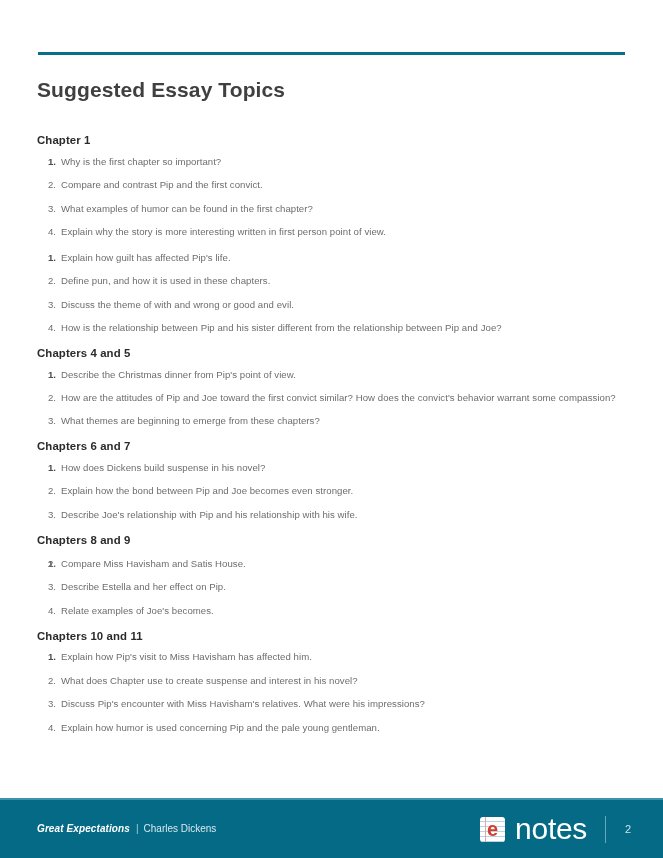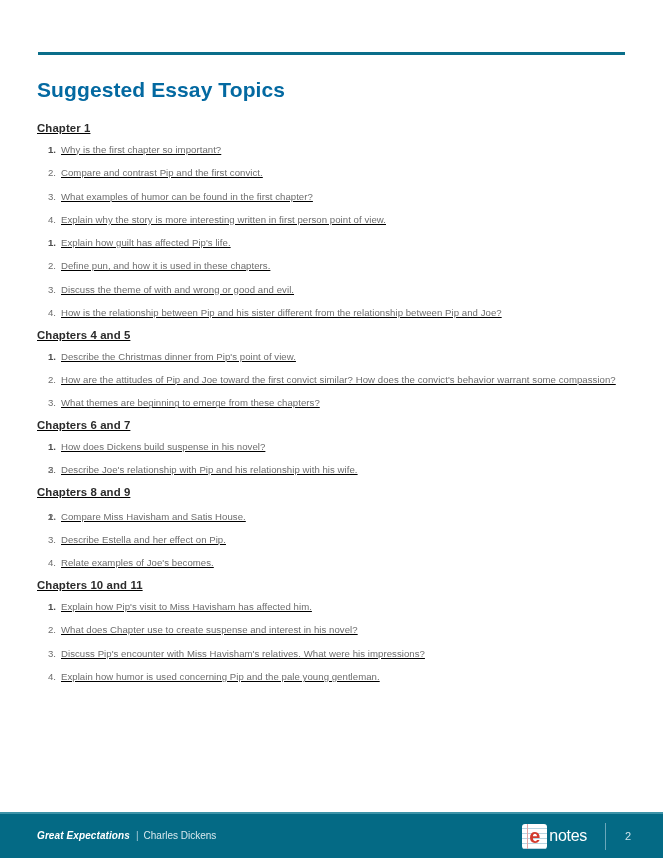--- a/index.html
+++ b/index.html
@@ -34,37 +34,36 @@
     background: #0a6e8a;
   }
 
   
   .page-title {
     position: absolute;
     left: 37px;
     top: 79px;
     font-size: 21px;
     font-weight: bold;
-    color: #0369a1;
+    color: #404040;
     letter-spacing: 0.1px;
     line-height: 1;
     margin: 0;
   }
 
   
   .content {
     position: absolute;
     left: 37px;
     top: 122px;
     width: 596px;
   }
 
   .chapter-block {
-    margin: 0 0 9px 0;
-    text-decoration: underline;
+    margin: 12px 0 9px 0;
   }
 
   .chapter-heading {
     font-size: 11.4px;
     font-weight: bold;
     color: #2b2b2b;
     letter-spacing: 0.1px;
     margin: 0 0 7px 0;
     line-height: 1.2;
   }
@@ -114,21 +113,21 @@
     color: #808080;
     letter-spacing: 0.1px;
   }
 
   
   .footer {
     position: absolute;
     left: 0;
     bottom: 0;
     width: 663px;
-    height: 46px;
+    height: 60px;
     background: #046a85;
     border-top: 2px solid #3d93a8;
     box-sizing: border-box;
   }
 
   .footer-left {
     position: absolute;
     left: 37px;
     top: 50%;
     transform: translateY(-50%);
@@ -215,25 +214,25 @@
     color: #d23b2e;
     font-size: 20px;
     font-weight: bold;
     line-height: 1;
     font-family: "Liberation Sans", sans-serif;
     margin-top: -1px;
   }
 
   .logo-word {
     color: #ffffff;
-    font-size: 16px;
+    font-size: 30px;
     font-weight: normal;
     letter-spacing: -0.3px;
     line-height: 1;
-    margin-left: 2px;
+    margin-left: 10px;
     font-family: "Liberation Sans", sans-serif;
   }
 
   .footer-divider {
     width: 1px;
     height: 27px;
     background: #6aa7ba;
     margin: 0 17px 0 18px;
   }
 
@@ -276,21 +275,21 @@
         <ol class="topic-list">
           <li class="topic-item first-num"><span class="topic-num">1.</span><span>Describe the Christmas dinner from Pip's point of view.</span></li>
           <li class="topic-item"><span class="topic-num">2.</span><span>How are the attitudes of Pip and Joe toward the first convict similar? How does the convict's behavior warrant some compassion?</span></li>
           <li class="topic-item"><span class="topic-num">3.</span><span>What themes are beginning to emerge from these chapters?</span></li>
         </ol>
       </div>
       <div class="chapter-block">
         <div class="chapter-heading">Chapters 6 and 7</div>
         <ol class="topic-list">
           <li class="topic-item first-num"><span class="topic-num">1.</span><span>How does Dickens build suspense in his novel?</span></li>
-          <li class="topic-item"><span class="topic-num">2.</span></li>
+          <li class="topic-item"><span class="topic-num">2.</span><span>Explain how the bond between Pip and Joe becomes even stronger.</span></li>
           <li class="topic-item"><span class="topic-num">3.</span><span>Describe Joe's relationship with Pip and his relationship with his wife.</span></li>
         </ol>
       </div>
       <div class="chapter-block">
         <div class="chapter-heading">Chapters 8 and 9</div>
         <ol class="topic-list">
           <li class="topic-item first-num"><span class="topic-num">1.</span></li>
           <li class="topic-item"><span class="topic-num">2.</span><span>Compare Miss Havisham and Satis House.</span></li>
           <li class="topic-item"><span class="topic-num">3.</span><span>Describe Estella and her effect on Pip.</span></li>
           <li class="topic-item"><span class="topic-num">4.</span><span>Relate examples of Joe's becomes.</span></li>

